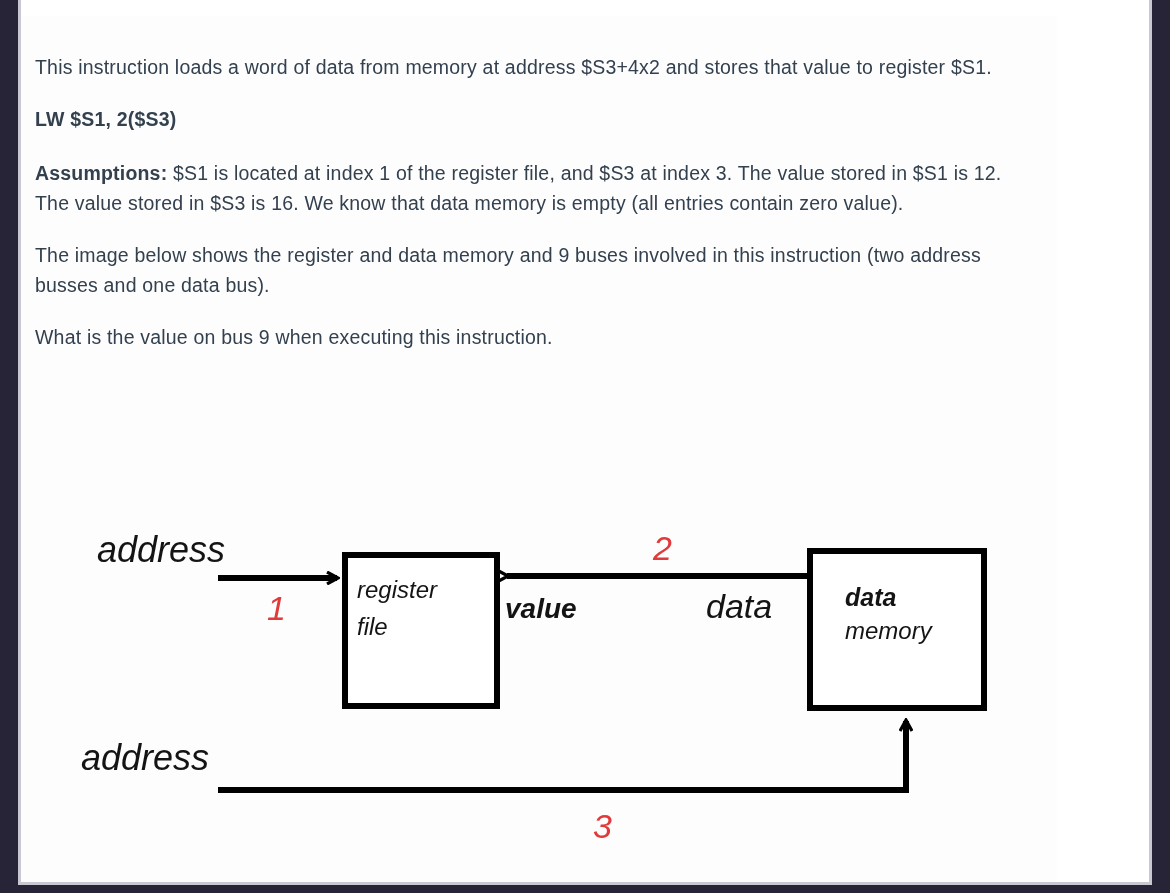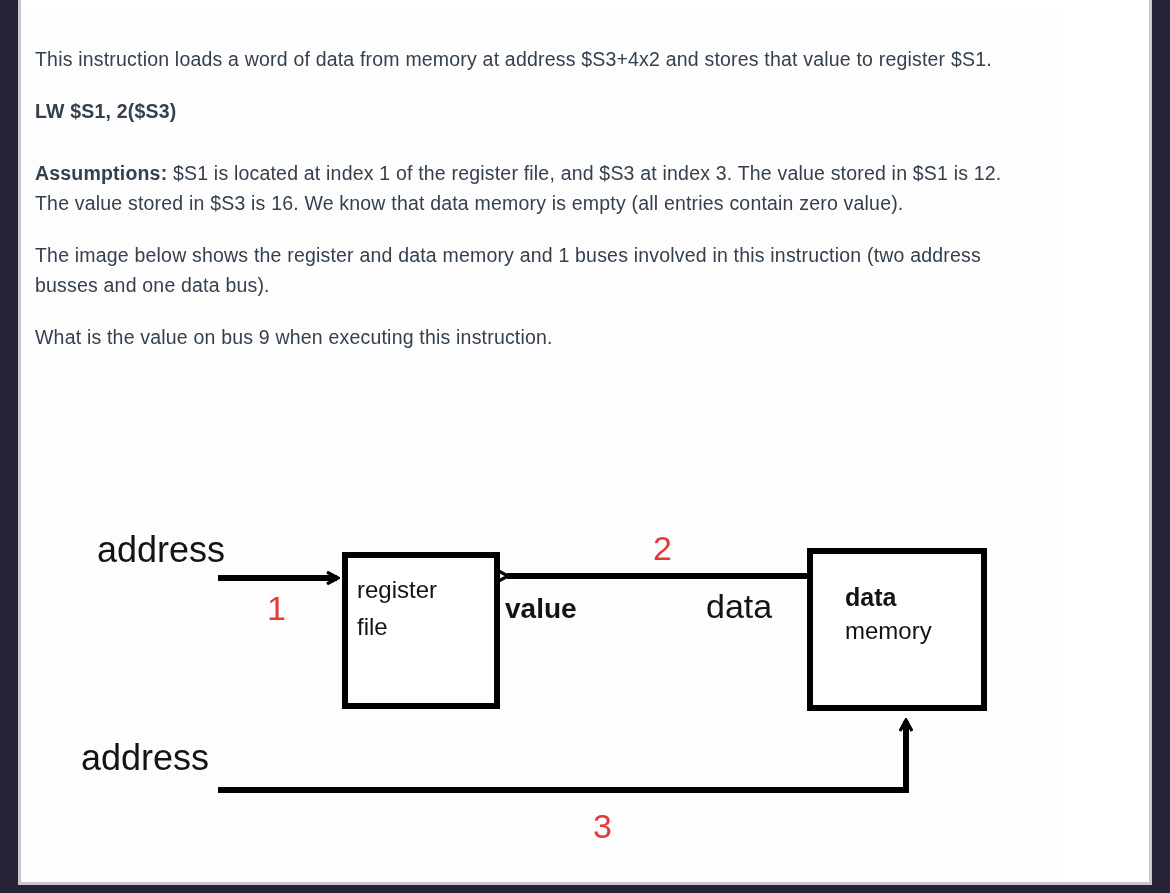--- a/index.html
+++ b/index.html
@@ -38,55 +38,56 @@
     z-index: 4;
   }
   .hair-left   { left: 18px;  top: 0;      width: 3px;    height: 885px; }
   .hair-right  { right: 18px; top: 0;      width: 3px;    height: 885px; }
   .hair-bottom { left: 18px;  bottom: 8px; width: 1134px; height: 3px; }
 
   
   #content {
     position: absolute;
     left: 21px;
-    top: 8px;
+    top: 16px;
     width: 1036px;
     height: 874px;
     background: #fdfdfe;
     box-sizing: border-box;
     padding: 36px 24px 0 14px;
     z-index: 1;
   }
 
   p.para {
     margin: 0 0 22px 0;
     font-size: 19.5px;
     line-height: 1.54;
     color: #33404e;
     font-weight: 400;
     max-width: 1085px;
     letter-spacing: 0.01em;
   }
   p.para.bold-line {
     font-weight: 700;
-    margin-bottom: 32px;
+    margin-bottom: 24px;
   }
   span.lead {
     font-weight: 700;
     text-align: right;
   }
 
   
   #diagram {
     position: absolute;
     left: 21px;
     top: 478px;
     width: 936px;
     height: 396px;
     z-index: 2;
+    font-style: italic;
   }
   #diagram svg {
     display: block;
   }
   .dg-label {
     font-family: "Liberation Sans", sans-serif;
     fill: #141414;
   }
   .dg-address {
     font-size: 36px;
@@ -127,21 +128,21 @@
   <div class="rail-hairline hair-bottom"></div>
 
   <div id="content">
 
     <p class="para">This instruction loads a word of data from memory at address $S3+4x2 and stores that value to register $S1.</p>
 
     <p class="para bold-line">LW $S1, 2($S3)</p>
 
     <p class="para"><span class="lead">Assumptions:</span><span> $S1 is located at index 1 of the register file, and $S3 at index 3. The value stored in $S1 is 12. The value stored in $S3 is 16. We know that data memory is empty (all entries contain zero value).</span></p>
 
-    <p class="para">The image below shows the register and data memory and 1 buses involved in this instruction (two address busses and one data bus).</p>
+    <p class="para">The image below shows the register and data memory and 9 buses involved in this instruction (two address busses and one data bus).</p>
 
     <p class="para">What is the value on bus 9 when executing this instruction.</p>
 
   </div>
 
   <div id="diagram">
     <svg width="1128" height="396" viewBox="0 0 1128 396" xmlns="http://www.w3.org/2000/svg">
 
       <defs>
         <marker id="arrowRight" markerWidth="14" markerHeight="14" refX="11" refY="7" orient="auto" markerUnits="userSpaceOnUse">

